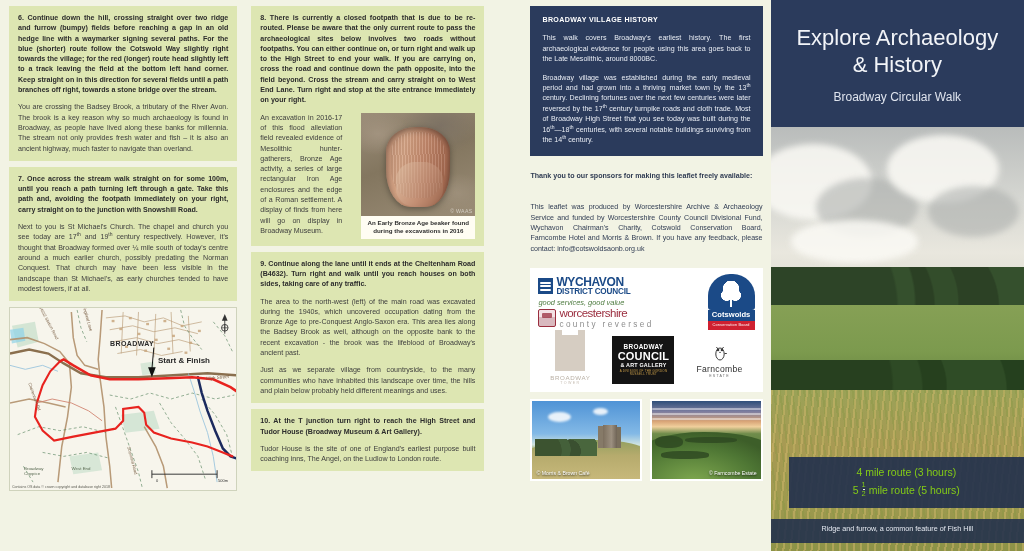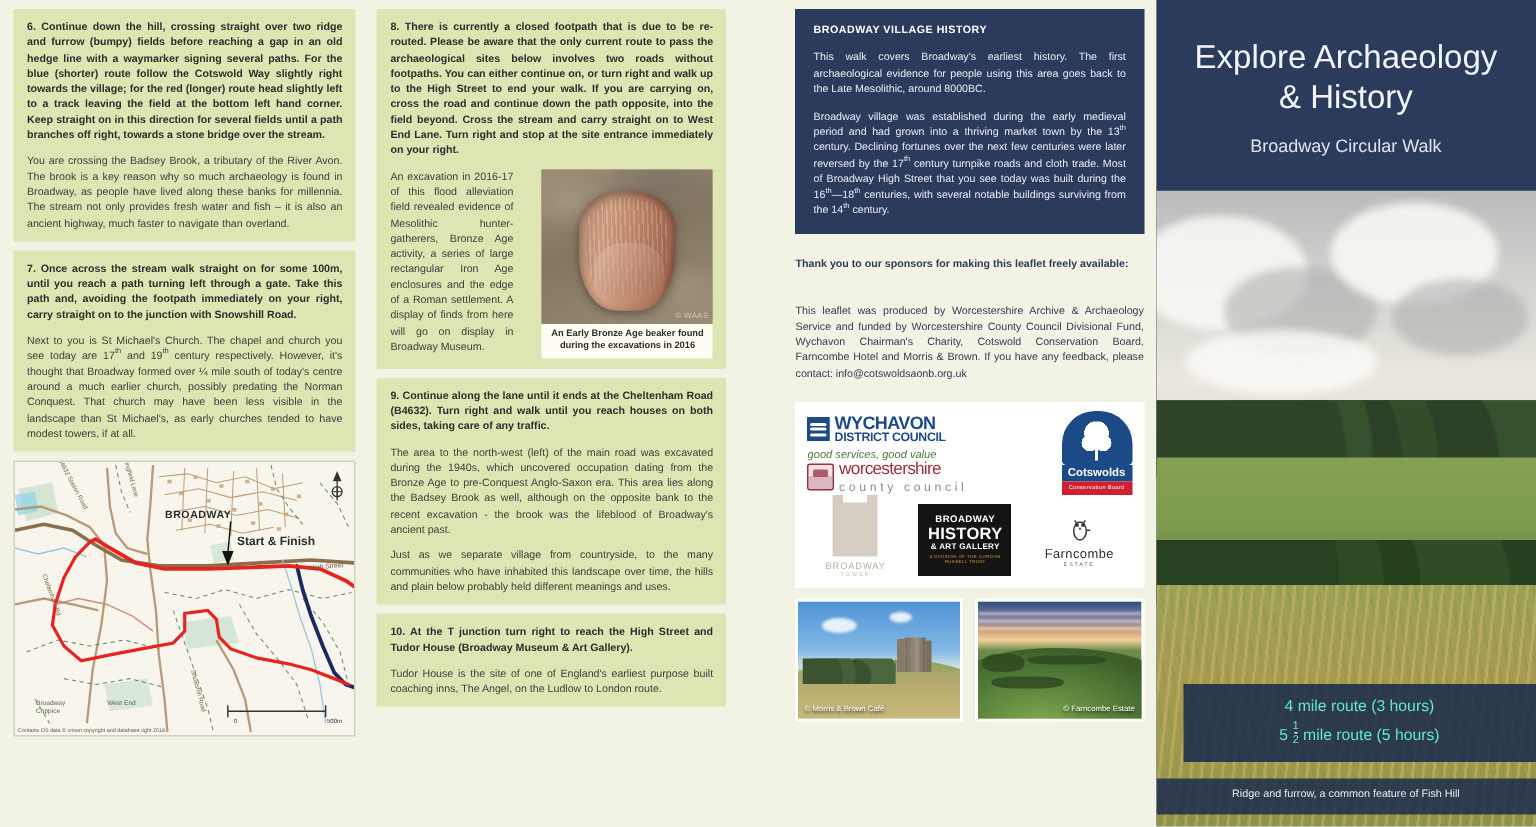--- a/index.html
+++ b/index.html
@@ -315,21 +315,21 @@
   }
   .cp-grass{
     position:absolute;left:0;right:0;top:62%;bottom:0;
     background:
       repeating-linear-gradient(96deg, rgba(214,186,110,.45) 0 2px, rgba(0,0,0,0) 2px 7px),
       repeating-linear-gradient(82deg, rgba(134,150,66,.35) 0 2px, rgba(0,0,0,0) 2px 6px),
       linear-gradient(180deg,#9aa257 0%,#a89a53 35%,#9e9a4f 70%,#8e9248 100%);
   }
   .cover-routes{
     position:absolute;left:18px;right:0;bottom:43px;
-    background:rgba(32,47,76,.9);color:#5eead4;text-align:center;
+    background:rgba(32,47,76,.9);color:#84cc16;text-align:center;
     padding:7px 0 9px;
   }
   .cover-routes div{font-size:10.5px;line-height:17px;}
   .frac{display:inline-block;vertical-align:-2px;font-size:8px;line-height:1;text-align:center;}
   .frac sup, .frac sub{display:block;font-size:7.5px;line-height:8px;vertical-align:baseline;}
   .frac .bar{display:block;border-top:1px solid #eef1f6;margin:0 1px;}
   .cover-cap{
     position:absolute;left:0;right:0;bottom:8px;
     background:rgba(32,47,76,.88);color:#e6eaf2;text-align:center;
     font-size:7.2px;padding:5px 4px 10px;
@@ -512,42 +512,42 @@
             <div class="wy-text">
               <div class="wy-1">WYCHAVON</div>
               <div class="wy-2">DISTRICT COUNCIL</div>
             </div>
           </div>
           <div class="wy-3">good services, good value</div>
           <div class="worcs">
             <div class="worcs-crest"></div>
             <div>
               <div class="worcs-1">worcestershire</div>
-              <div class="worcs-2">county council</div>
+              <div class="worcs-2">county reversed</div>
             </div>
           </div>
         </div>
         <div class="cotswolds">
           <div class="cots-top">
             <div class="cots-tree"></div>
           </div>
           <div class="cots-name">Cotswolds</div>
           <div class="cots-sub">Conservation Board</div>
         </div>
       </div>
 
       <div class="spon-row2">
         <div class="bw-tower">
           <div class="bw-tower-ico"></div>
           <div class="bw-t1">BROADWAY</div>
           <div class="bw-t2">TOWER</div>
         </div>
         <div class="bm-logo">
           <div class="bm-1">BROADWAY</div>
-          <div class="bm-2">HISTORY</div>
+          <div class="bm-2">COUNCIL</div>
           <div class="bm-3">&amp; ART GALLERY</div>
           <div class="bm-4">A DIVISION OF THE GORDON RUSSELL TRUST</div>
         </div>
         <div class="farn">
           <div class="farn-ico">
             <svg width="16" height="20" viewBox="0 0 16 20">
               <ellipse cx="8" cy="12" rx="4.2" ry="6" fill="none" stroke="#3a3a3a" stroke-width="1"></ellipse>
               <circle cx="6" cy="8" r="1.3" fill="#3a3a3a"></circle>
               <circle cx="10" cy="8" r="1.3" fill="#3a3a3a"></circle>
               <path d="M4.4 5 L6 7 M11.6 5 L10 7" stroke="#3a3a3a" stroke-width="1"></path>

